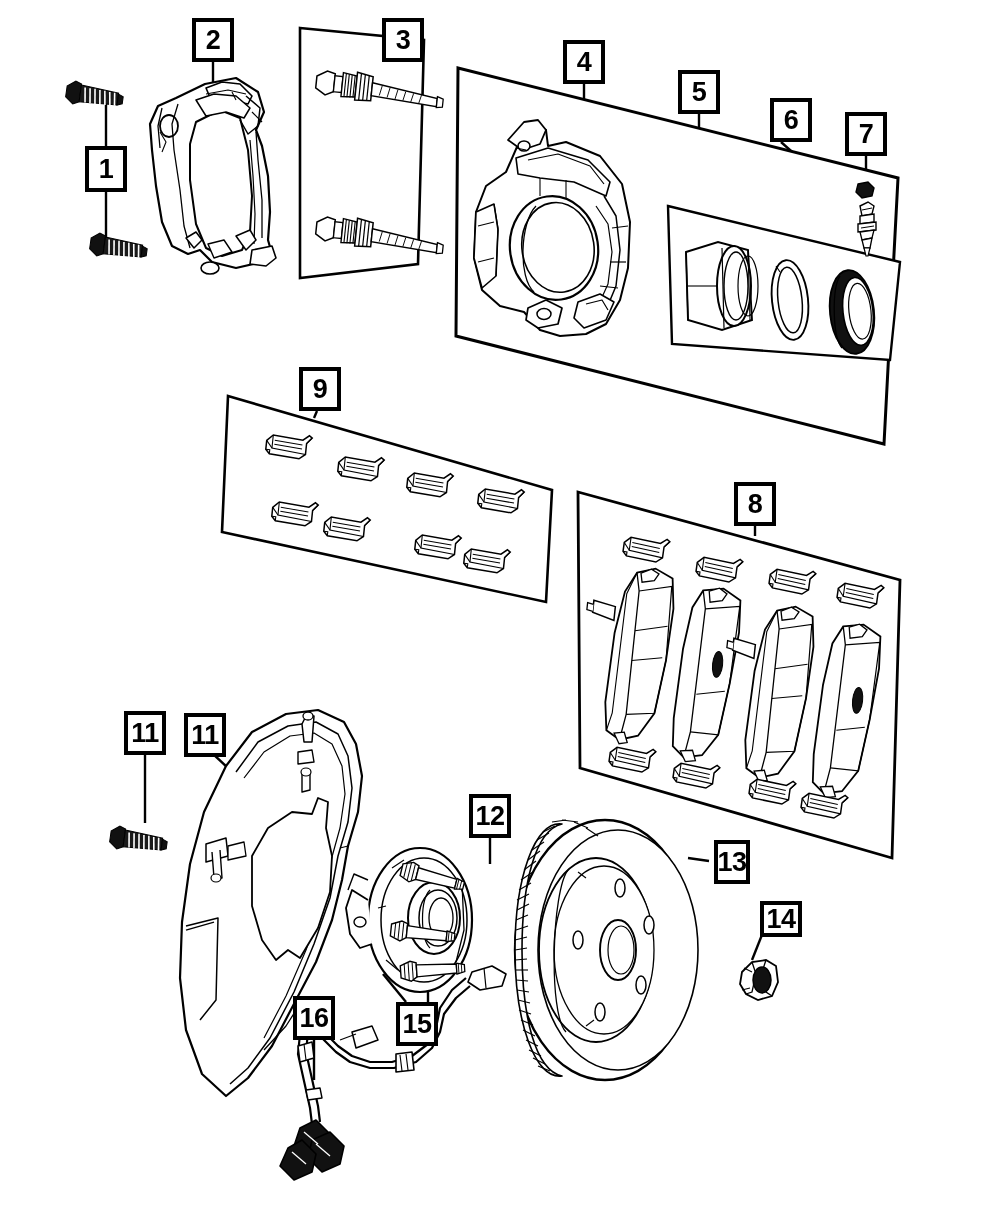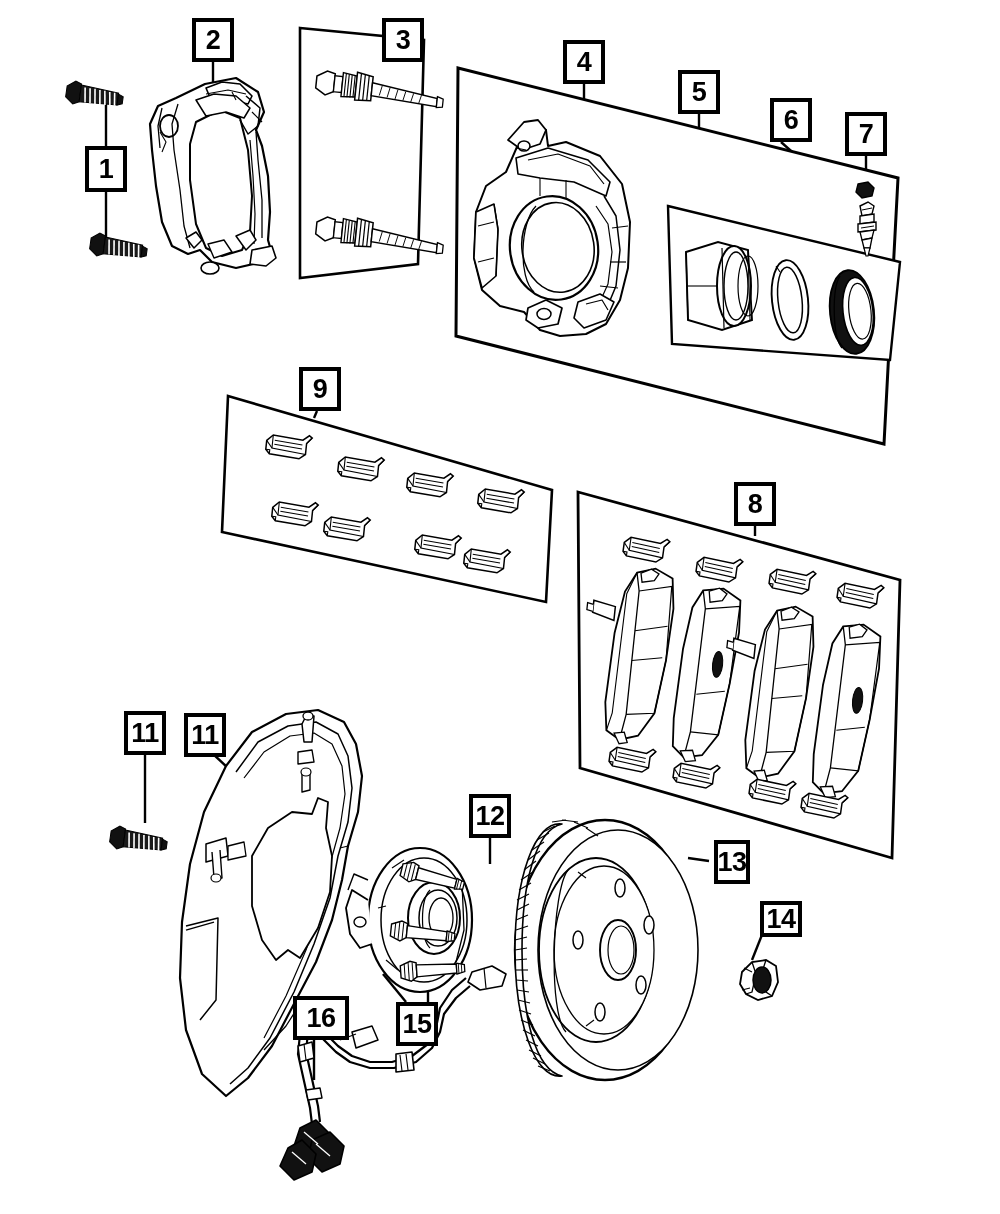--- a/index.html
+++ b/index.html
@@ -605,18 +605,18 @@
       </div>
     <div class="callout" style="left:714px; top:840px;  width:36px; height:44px;">
         <span class="callout-num">13</span>
       </div>
     <div class="callout" style="left:760px; top:868px;  width:42px; height:36px;margin-top:33px;">
         <span class="callout-num">14</span>
       </div>
     <div class="callout" style="left:396px; top:1002px; width:42px; height:44px;text-align:center;">
         <span class="callout-num">15</span>
       </div>
-    <div class="callout" style="left:293px; top:996px;  width:56px; height:44px;">
+    <div class="callout" style="left:293px; top:996px;  width:42px; height:44px;">
         <span class="callout-num">16</span>
       </div>
   </div>
 
 </div>
 
 </body></html>

